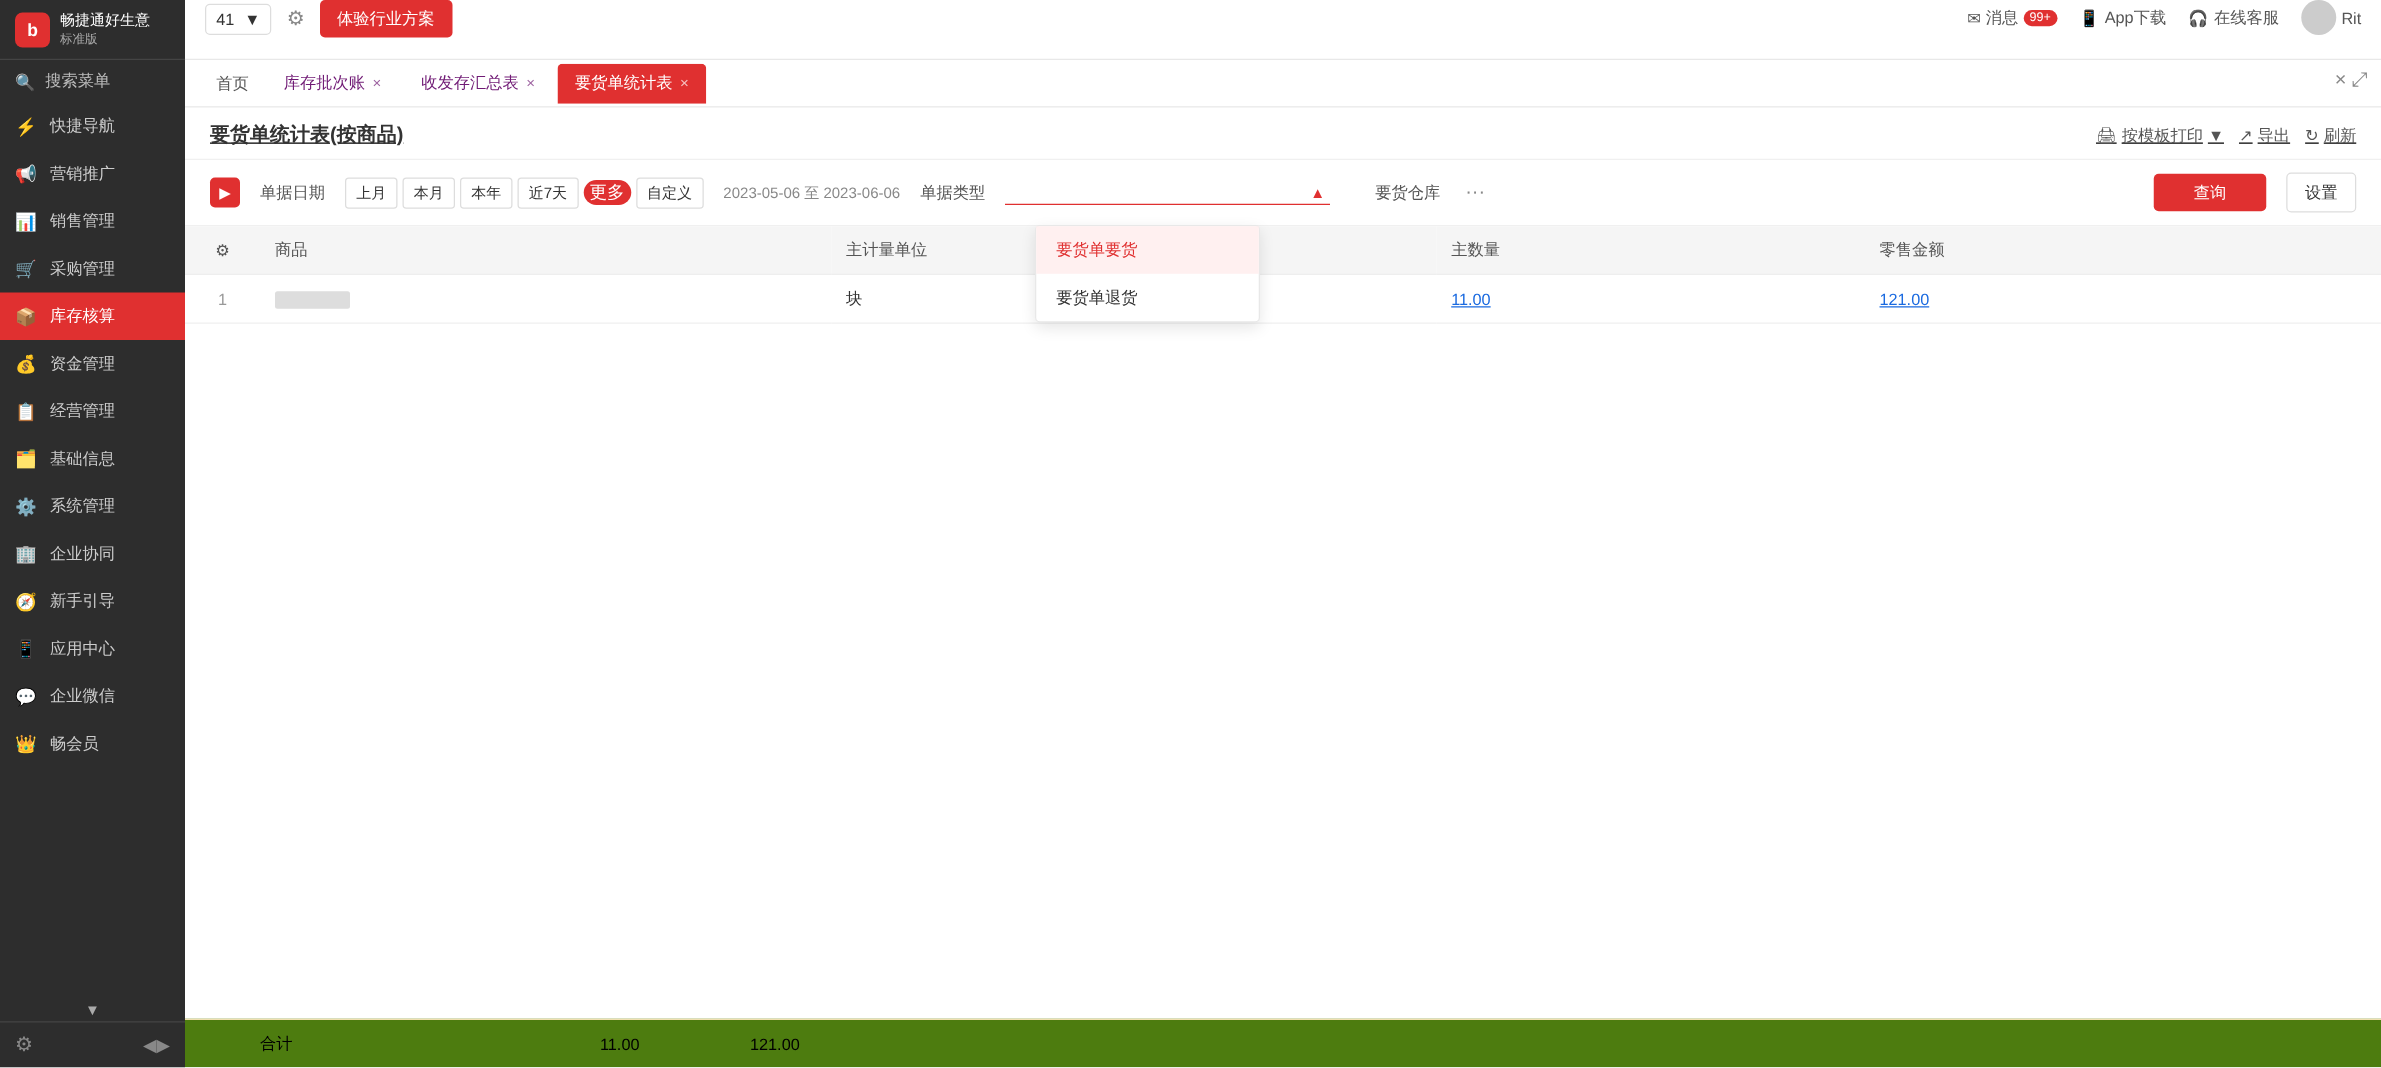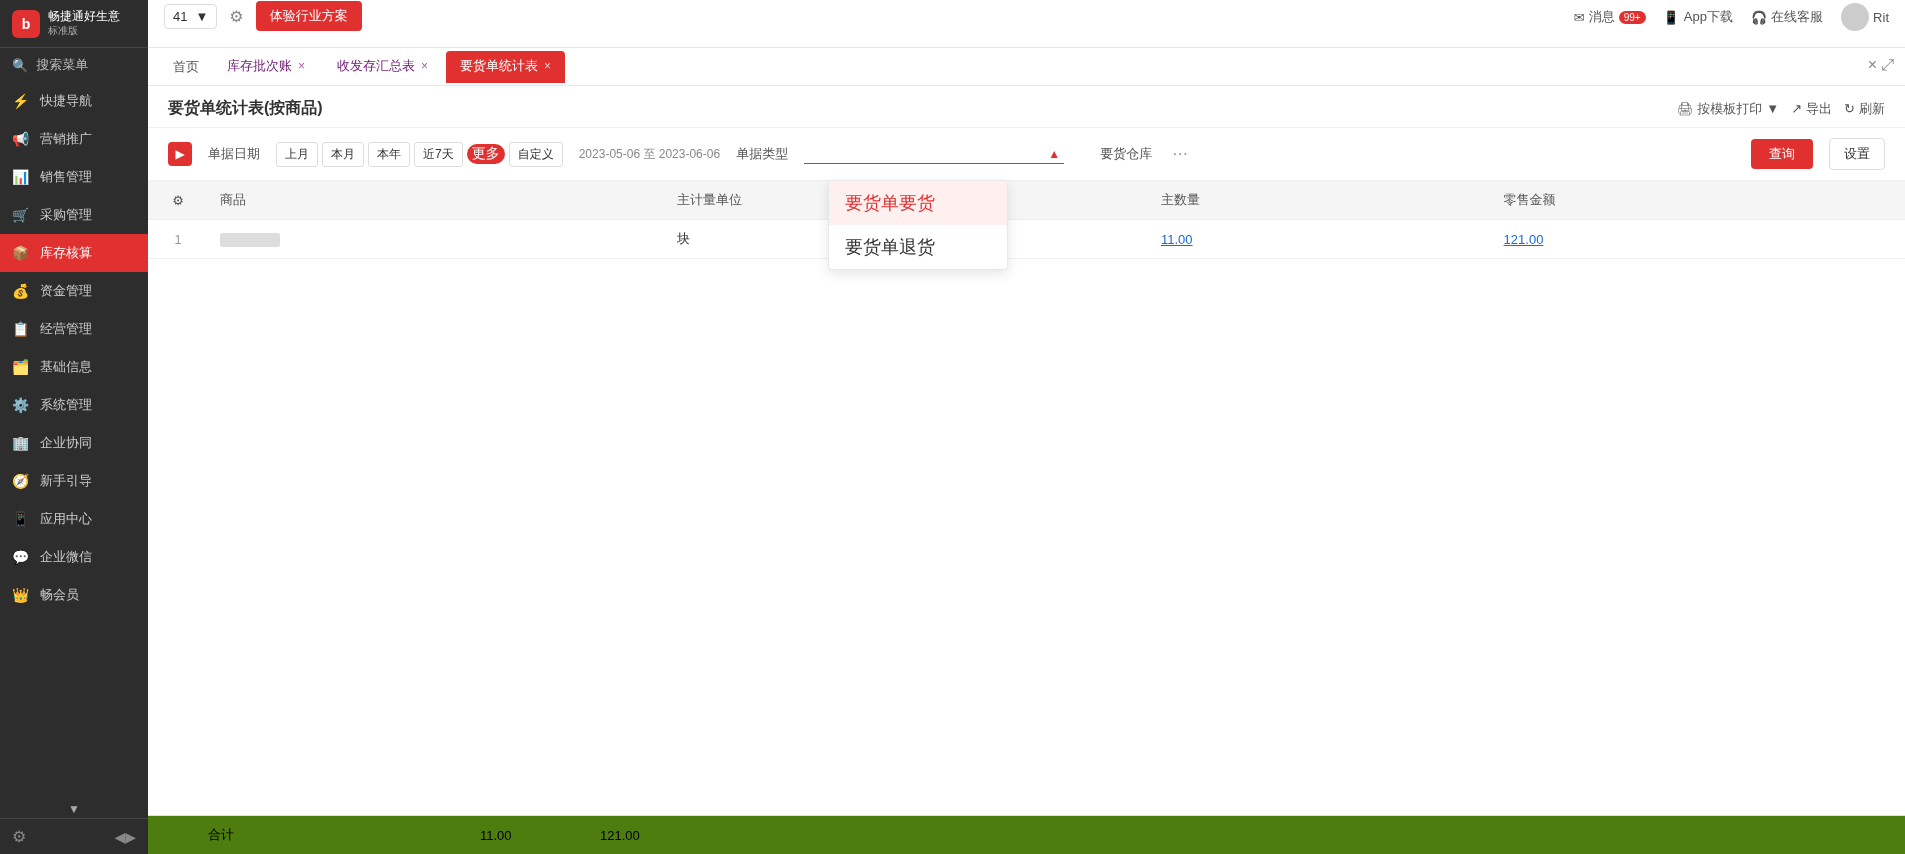--- a/index.html
+++ b/index.html
@@ -77,22 +77,22 @@
     }
 
     
     .main { flex: 1; display: flex; flex-direction: column; height: 854px; overflow: hidden; }
 
     
     .topbar {
       background: #fff;
       height: 48px;
       display: flex;
-      align-items: flex-end;
-      padding: 16px 16px;
+      align-items: flex-start;
+      padding: 0 16px;
       border-bottom: 1px solid #e8e8e8;
       justify-content: space-between;
     }
     .topbar-left { display: flex; align-items: center; gap: 12px; }
     .topbar-selector {
       display: flex;
       align-items: center;
       border: 1px solid #ddd;
       border-radius: 4px;
       padding: 4px 8px;
@@ -199,20 +199,21 @@
       height: 100%;
       display: flex;
       flex-direction: column;
     }
     .content-header {
       display: flex;
       align-items: center;
       justify-content: space-between;
       padding: 12px 20px 8px;
       border-bottom: 1px solid #f0f0f0;
+      text-decoration: underline;
     }
     .page-title {
       font-size: 16px;
       font-weight: bold;
       color: #333;
     }
     .content-header-actions {
       display: flex;
       align-items: center;
       gap: 12px;
@@ -315,21 +316,21 @@
       color: #888;
       cursor: pointer;
       font-size: 16px;
       margin-left: 4px;
     }
     .filter-query-btn {
       background: #e03030;
       color: #fff;
       border: none;
       border-radius: 4px;
-      padding: 6px 18px;
+      padding: 6px 32px;
       font-size: 13px;
       cursor: pointer;
       margin-left: auto;
     }
     .filter-settings-btn {
       background: #fff;
       color: #333;
       border: 1px solid #ddd;
       border-radius: 4px;
       padding: 6px 14px;
@@ -344,21 +345,21 @@
       left: 680px;
       background: #fff;
       border: 1px solid #e8e8e8;
       border-radius: 4px;
       box-shadow: 0 4px 12px rgba(0,0,0,0.1);
       z-index: 1000;
       min-width: 180px;
     }
     .dropdown-item {
       padding: 10px 16px;
-      font-size: 18px;
+      font-size: 13px;
       color: #333;
       cursor: pointer;
     }
     .dropdown-item.selected { background: #fff0f0; color: #e03030; }
 
     
     .table-wrap {
       flex: 1;
       overflow-y: auto;
       overflow-x: auto;

